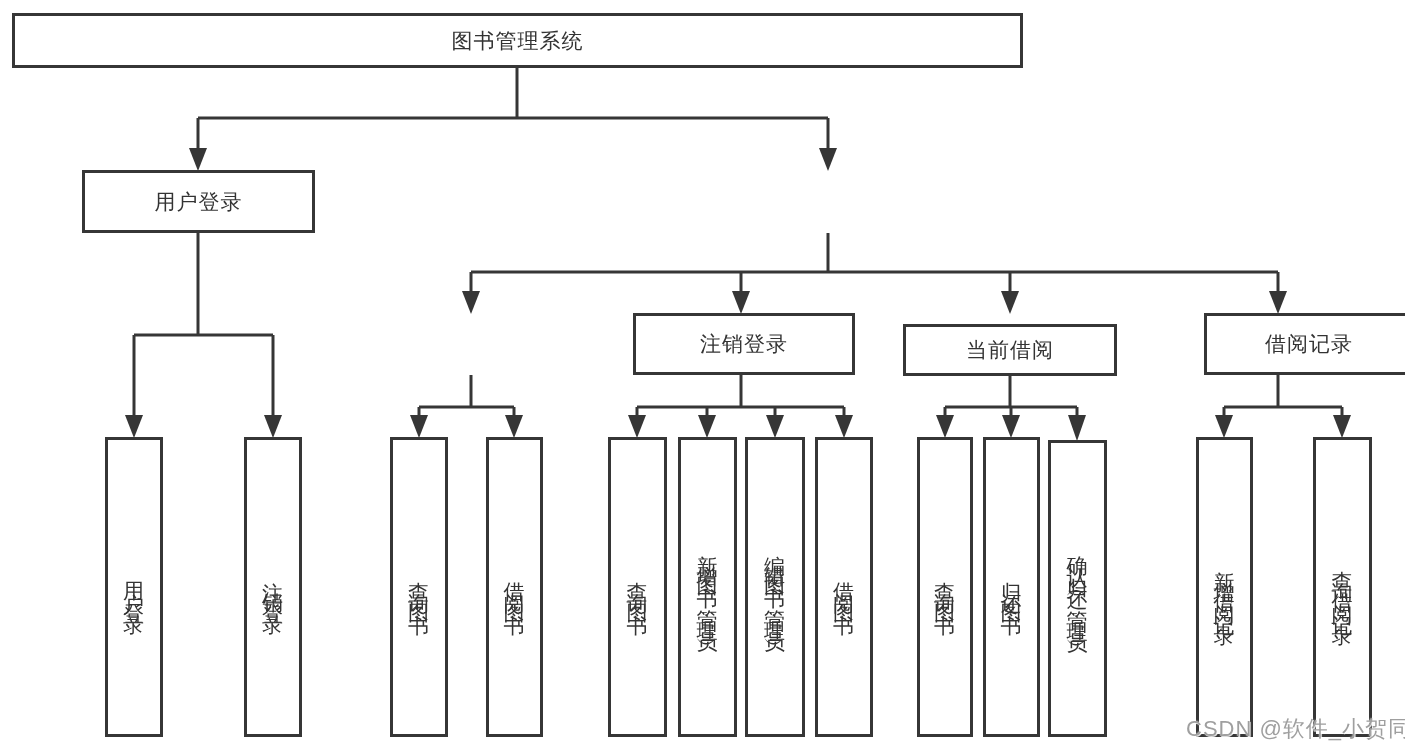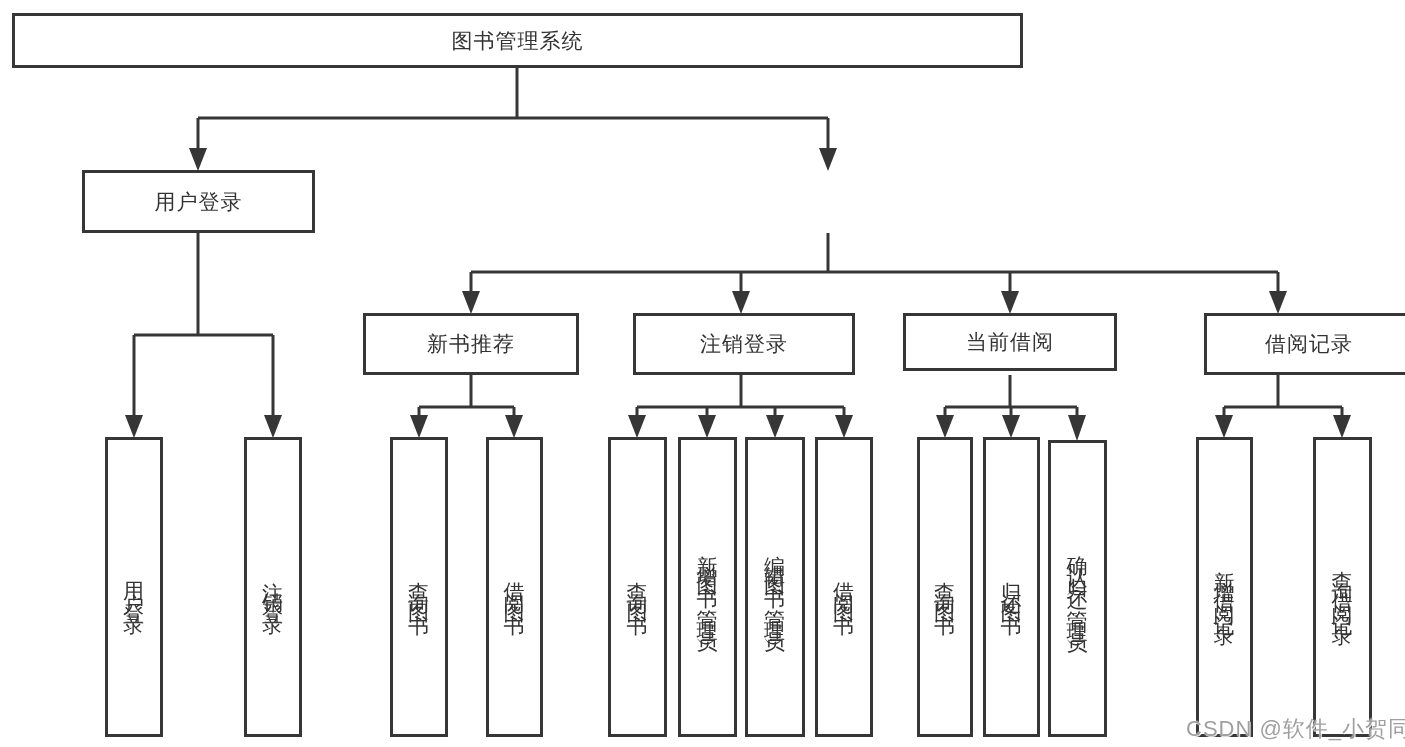--- a/index.html
+++ b/index.html
@@ -119,27 +119,24 @@
   </svg>
 
   <div class="node" style="left:12px;top:13px;width:1011px;height:55px">
     <span>图书管理系统</span>
   </div>
 
   <div class="node" style="left:82px;top:170px;width:233px;height:63px">
     <span>用户登录</span>
   </div>
 
-  <div class="node" style="left:363px;top:313px;width:216px;height:62px">
-    <span>新书推荐</span>
-  </div>
   <div class="node" style="left:633px;top:313px;width:222px;height:62px">
     <span>注销登录</span>
   </div>
-  <div class="node" style="left:903px;top:313px;width:214px;height:58px">
+  <div class="node" style="left:903px;top:324px;width:214px;height:52px">
     <span>当前借阅</span>
   </div>
   <div class="node" style="left:1204px;top:313px;width:210px;height:62px">
     <span>借阅记录</span>
   </div>
 
   <div class="node v" style="left:105px;top:437px;width:58px;height:300px">
     <span>用户登录</span>
   </div>
   <div class="node v" style="left:244px;top:437px;width:58px;height:300px">

